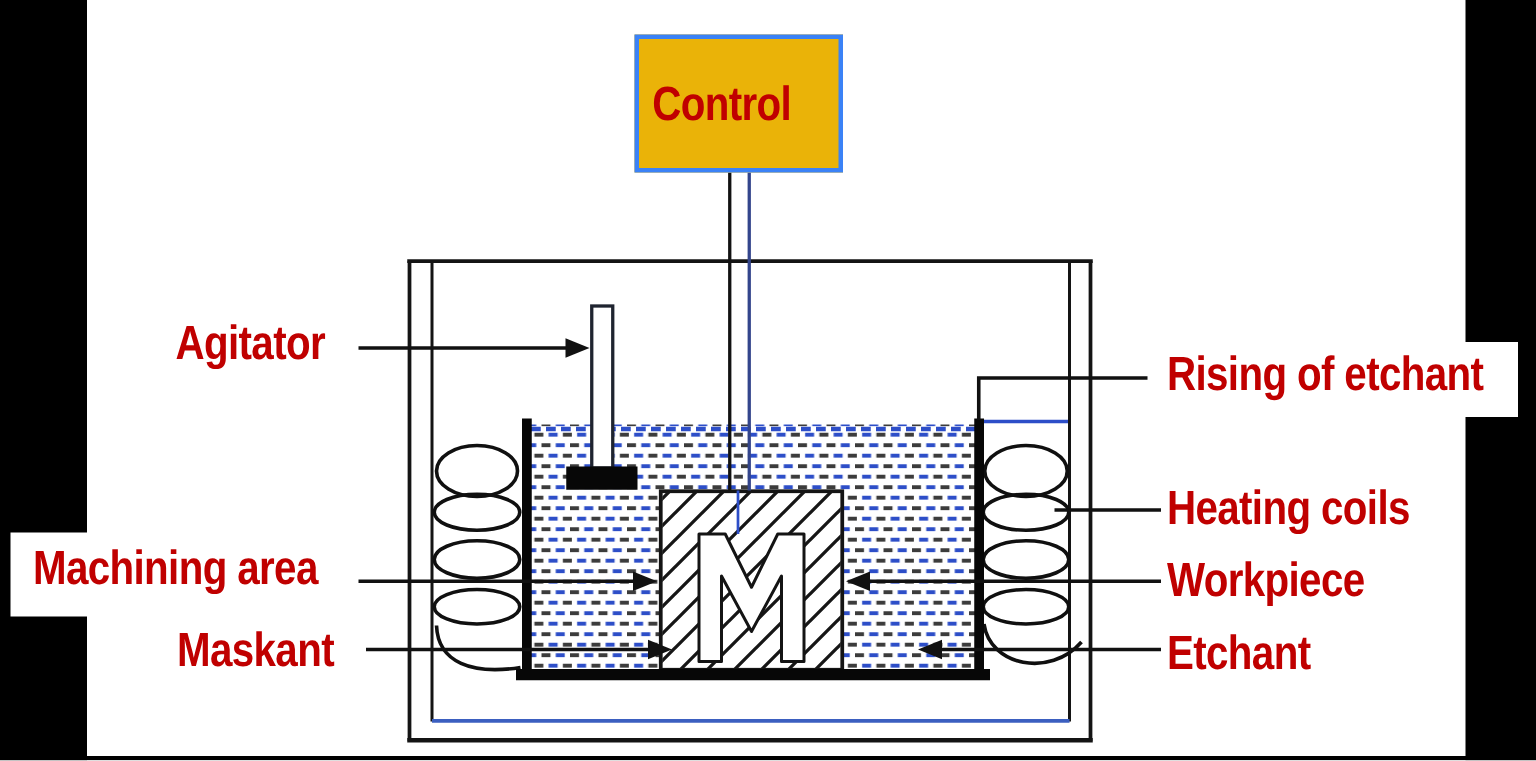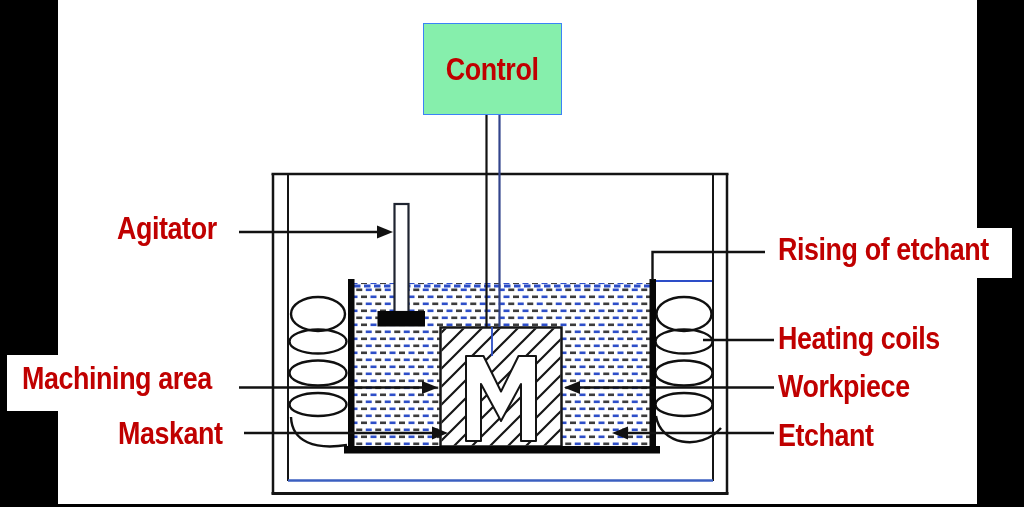--- a/index.html
+++ b/index.html
@@ -20,23 +20,23 @@
   .patch-rising{left:766px;top:228px;width:246px;height:50px;}
   .diag-label{
     position:absolute;z-index:4;
     color:#C00000;font-weight:bold;font-size:32px;line-height:32px;
     white-space:nowrap;
     transform:scaleX(0.84);transform-origin:left top;
     letter-spacing:-0.5px;
   }
   .control-box{
     position:absolute;left:423px;top:23px;width:139px;height:92px;
-    background:#86efac;border:1px solid #3b82f6;
+    background:#eab308;border:3px solid #3b82f6;
     box-sizing:border-box;
-    display:flex;align-items:center;justify-content:center;
+    display:flex;align-items:center;
     z-index:4;
   }
   .control-box span{
     color:#C00000;font-weight:bold;font-size:32px;line-height:32px;
     transform:scaleX(0.84);transform-origin:center center;
     letter-spacing:-0.5px;
   }
 </style>
 </head>
 <body>

